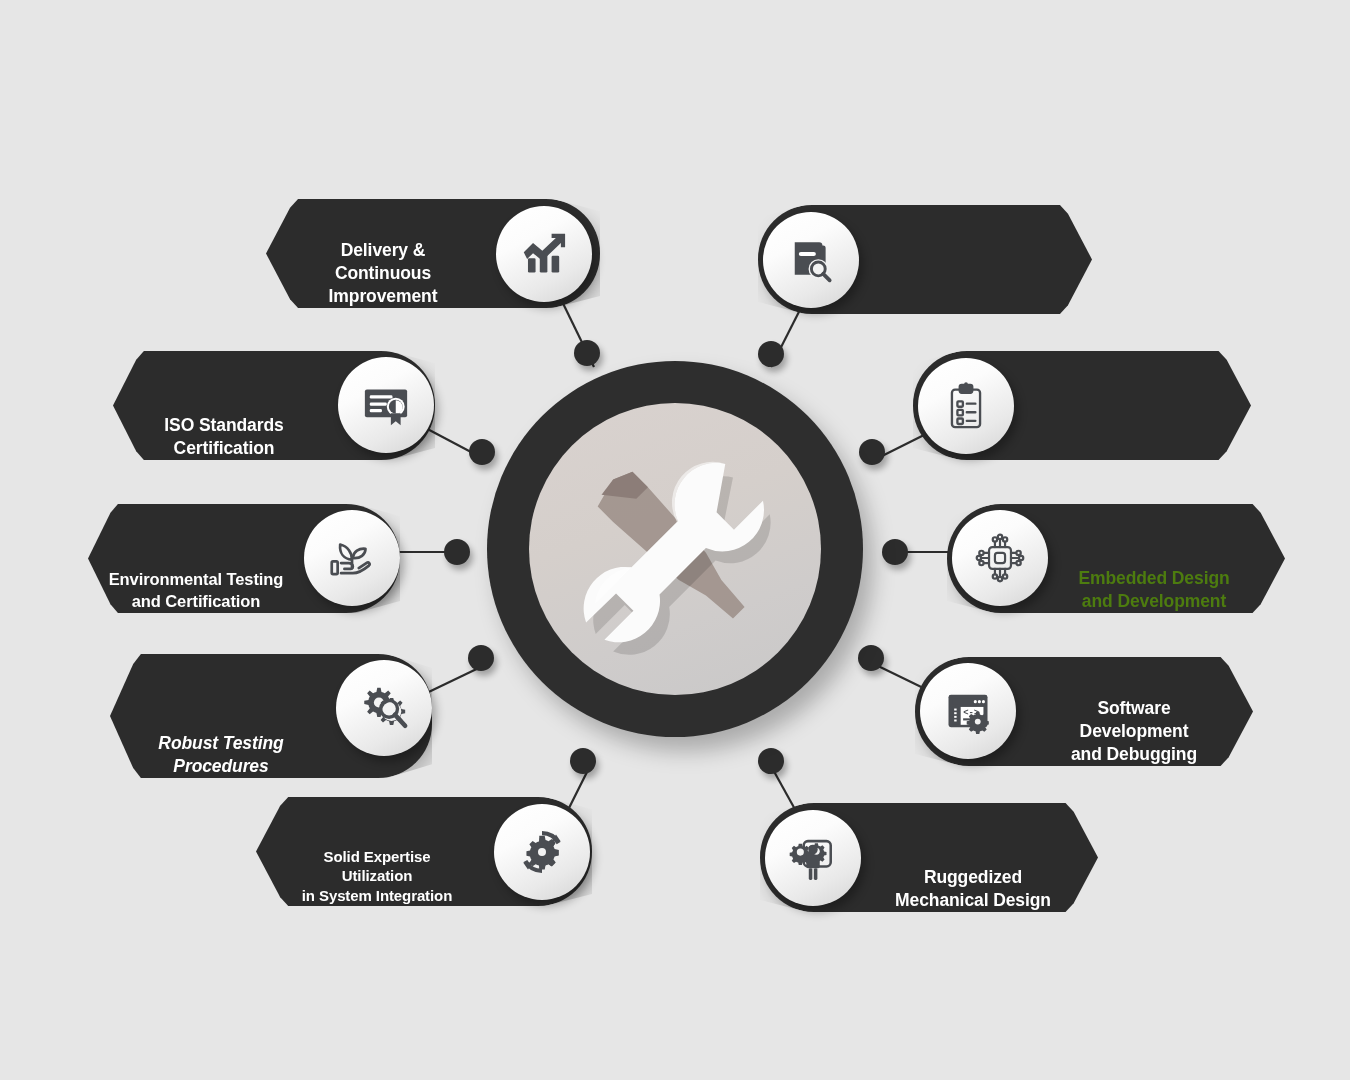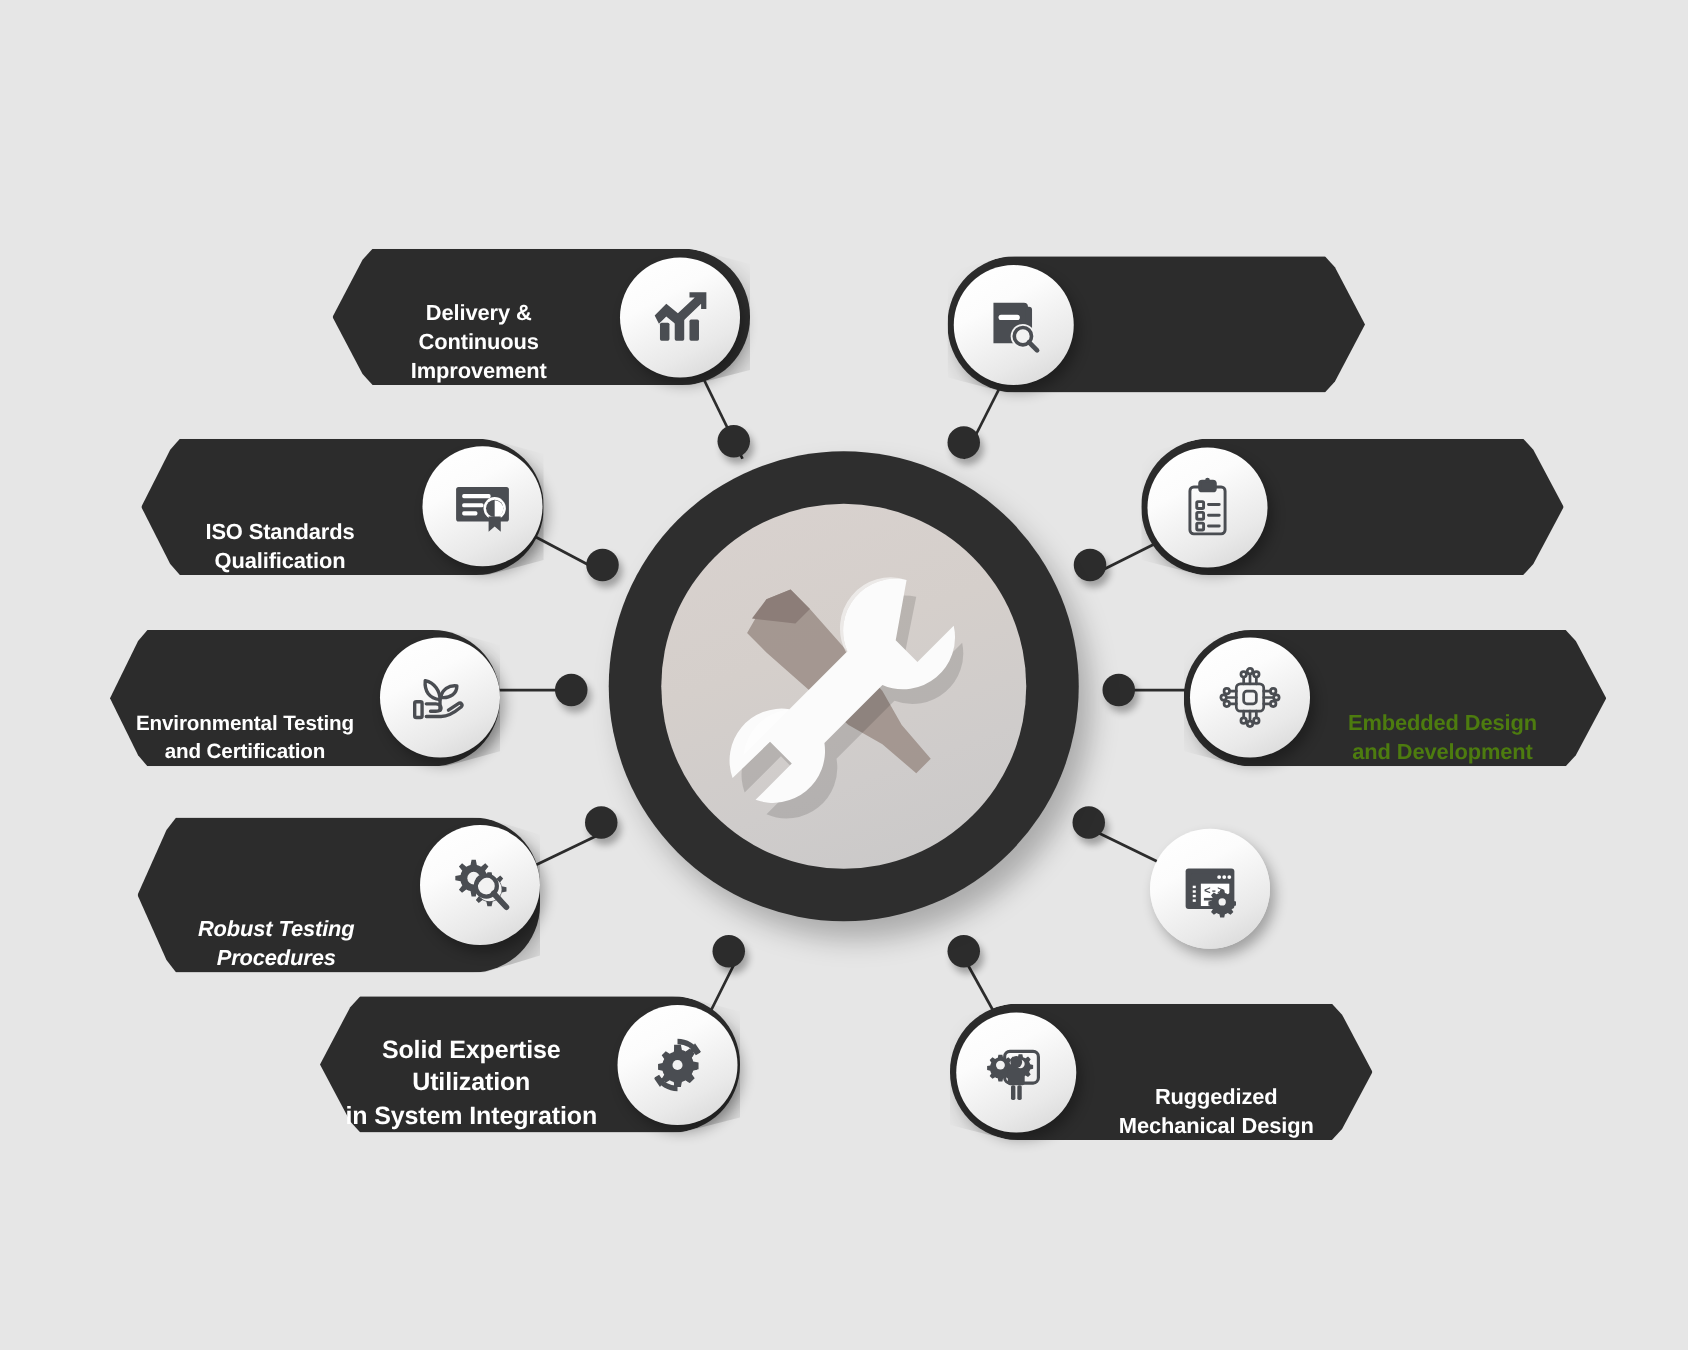--- a/index.html
+++ b/index.html
@@ -168,21 +168,21 @@
       <rect x="27" y="30" width="9" height="24" rx="1.5"></rect>
       <rect x="41" y="34" width="9" height="20" rx="1.5"></rect>
       <path d="M8 30 L19 19 L30 28 L46 13 L41 13 L41 8 L57 8 L57 24 L52 24 L52 19 L30 40 L19 31 L12 38 Z"></path>
     </svg>
   </div>
   <div class="dot" style="left: 574px; top: 340px; background: rgb(44, 44, 44);"></div>
 
   <div class="banner left" style="left:113px; top:351px; width:322px; height:109px;">
     <div class="banner-shape" style="background: rgb(44, 44, 44);"></div>
     <div class="banner-label" style="width: 100%; padding-right: 100px; box-sizing: border-box; color: rgb(255, 255, 255);">ISO Standards
-Qualification</div>
+Certification</div>
   </div>
   <div class="icon-bubble" style="left:338px; top:357px;">
     <svg width="52" height="52" viewBox="0 0 64 64" fill="#4a4d52">
       <rect x="6" y="13" width="52" height="34" rx="2.5"></rect>
       <rect x="12" y="20" width="28" height="4" rx="1.6" fill="#ffffff"></rect>
       <rect x="12" y="29" width="21" height="4" rx="1.6" fill="#ffffff"></rect>
       <rect x="12" y="37" width="15" height="4" rx="1.6" fill="#ffffff"></rect>
       <circle cx="44" cy="34" r="11" fill="#ffffff"></circle>
       <circle cx="44" cy="34" r="8.5" fill="#4a4d52"></circle>
       <path d="M44 26 a8.5 8.5 0 0 1 0 17 z" fill="#ffffff"></path>
@@ -220,21 +220,21 @@
       <path d="M39 20 l4 0 1 4.5 a10 10 0 0 1 3.6 1.5 l3.6-2.9 2.8 2.8 -2.9 3.6 a10 10 0 0 1 1.5 3.6 l4.5 1 0 4 -4.5 1 a10 10 0 0 1 -1.5 3.6 l2.9 3.6 -2.8 2.8 -3.6 -2.9 a10 10 0 0 1 -3.6 1.5 l-1 4.5 -4 0 -1 -4.5 a10 10 0 0 1 -3.6 -1.5 l-3.6 2.9 -2.8 -2.8 2.9 -3.6 a10 10 0 0 1 -1.5 -3.6 l-4.5 -1 0 -4 4.5 -1 a10 10 0 0 1 1.5 -3.6 l-2.9 -3.6 2.8 -2.8 3.6 2.9 a10 10 0 0 1 3.6 -1.5 z"></path>
       <circle cx="41" cy="36" r="11.5" fill="#f2f2f2"></circle>
       <circle cx="38" cy="33" r="10" fill="none" stroke="#4a4d52" stroke-width="4"></circle>
       <path d="M45 40 L57 53" stroke="#4a4d52" stroke-width="5.5" stroke-linecap="round"></path>
     </svg>
   </div>
   <div class="dot" style="left: 468px; top: 645px; background: rgb(44, 44, 44);"></div>
 
   <div class="banner left" style="left:256px; top:797px; width:336px; height:109px;">
     <div class="banner-shape" style="background: rgb(44, 44, 44);"></div>
-    <div class="banner-label" style="width: 100%; padding-right: 94px; box-sizing: border-box; font-size: 20px; color: rgb(255, 255, 255);">Solid Expertise
+    <div class="banner-label" style="width: 100%; padding-right: 94px; box-sizing: border-box; font-size: 15px; color: rgb(255, 255, 255);">Solid Expertise
 Utilization
 in System Integration</div>
   </div>
   <div class="icon-bubble" style="left:494px; top:804px;">
     <svg width="56" height="56" viewBox="0 0 64 64">
       <g fill="#4a4d52">
         <path d="M48 12 L42.5 20 L53.5 20 Z"></path>
         <path d="M16 52 L21.5 44 L10.5 44 Z"></path>
         <path d="M32 8 A24 24 0 0 1 53 20.5 L48.8 23 A19 19 0 0 0 32 13 Z"></path>
         <path d="M32 56 A24 24 0 0 1 11 43.5 L15.2 41 A19 19 0 0 0 32 51 Z"></path>
@@ -301,20 +301,26 @@
         <circle cx="7" cy="32" r="2.6"></circle>
         <circle cx="10" cy="38" r="2.6"></circle>
       <path d="M45 26 h6 M45 32 h9 M45 38 h6"></path>
       <circle cx="54" cy="26" r="2.6"></circle>
         <circle cx="57" cy="32" r="2.6"></circle>
         <circle cx="54" cy="38" r="2.6"></circle>
     </svg>
   </div>
   <div class="dot" style="left: 882px; top: 539px; background: rgb(44, 44, 44);"></div>
 
+  <div class="banner right" style="left:915px; top:657px; width:338px; height:109px;">
+    <div class="banner-shape" style="background: rgb(44, 44, 44);"></div>
+    <div class="banner-label" style="width: 100%; padding-left: 100px; box-sizing: border-box; color: rgb(255, 255, 255);">Software
+Development
+and Debugging</div>
+  </div>
   <div class="icon-bubble" style="left:920px; top:663px;">
     <svg width="52" height="52" viewBox="0 0 64 64">
       <rect x="8" y="12" width="48" height="40" rx="3" fill="#4a4d52"></rect>
       <rect x="13" y="17" width="38" height="7" rx="1.5" fill="#4a4d52"></rect>
       <circle cx="41" cy="20.5" r="1.9" fill="#ffffff"></circle>
       <circle cx="46" cy="20.5" r="1.9" fill="#ffffff"></circle>
       <circle cx="51" cy="20.5" r="1.9" fill="#ffffff"></circle>
       <rect x="13" y="27" width="7" height="22" fill="#4a4d52"></rect>
       <rect x="15" y="29" width="3" height="2.4" fill="#ffffff"></rect>
       <rect x="15" y="33.5" width="3" height="2.4" fill="#ffffff"></rect>

